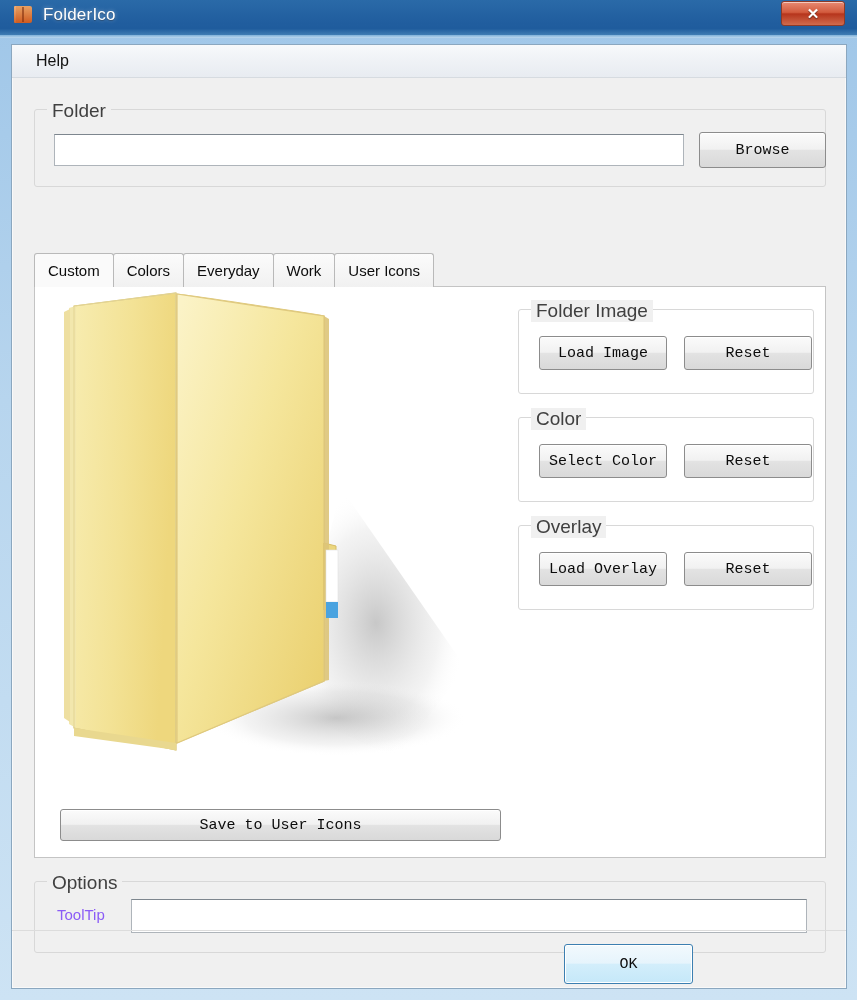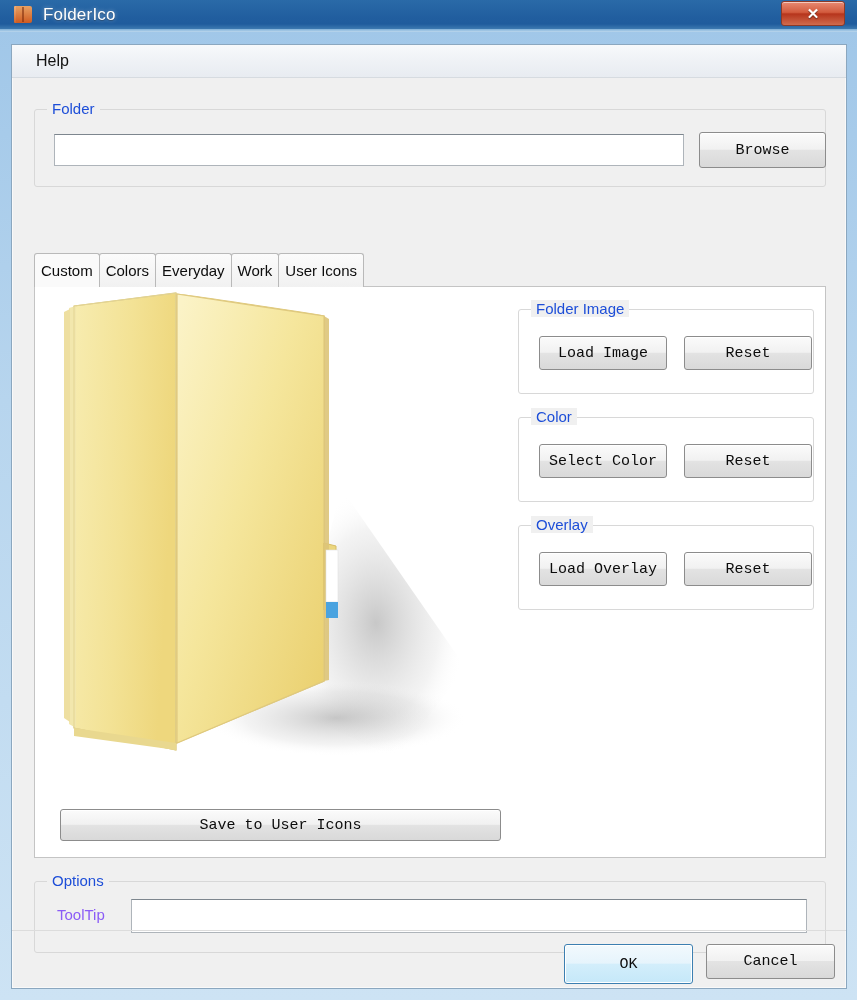--- a/index.html
+++ b/index.html
@@ -24,21 +24,21 @@
     height: 1000px;
     background: linear-gradient(180deg,#9fc6e8 0%, #b7d5ee 40%, #cde3f4 100%);
     box-sizing: border-box;
   }
 
   
   #title-bar {
     position: absolute;
     left: 0; top: 0;
     width: 857px;
-    height: 32px;
+    height: 38px;
     background: linear-gradient(180deg,#2a6aa8 0%, #215e9f 55%, #1f5c9d 75%, #4f8cbd 100%);
     overflow: hidden;
   }
   #title-bar::after{
     content:"";
     position:absolute; left:0; bottom:0; width:100%; height:3px;
     background:linear-gradient(180deg,#7fb0d8,#bcd8ee);
   }
   #title-left {
     position: absolute;
@@ -129,22 +129,22 @@
     border:1px solid #d8d8d8;
     border-radius:3px;
     box-sizing:border-box;
     background:transparent;
   }
   .groupbox > .gb-title {
     position:absolute;
     top:-10px; left:12px;
     background:#f0f0f0;
     padding:0 5px;
-    font-size:15px;
-    color:#1d4ed8;
+    font-size:19px;
+    color:#404040;
     white-space:nowrap;
   }
 
   
   .textbox {
     background:#ffffff;
     border:1px solid #aeb4ba;
     border-top-color:#7d868e;
     box-sizing:border-box;
     font-family:"Liberation Sans", sans-serif;
@@ -178,21 +178,21 @@
   #tab-strip {
     position:absolute;
     left:22px; top:208px;
     height:34px;
     display:flex;
     align-items:flex-end;
     z-index:3;
   }
   .tab {
     height:34px;
-    padding:0 6px;
+    padding:0 13px;
     border:1px solid #b9b9b9;
     border-bottom:none;
     border-radius:3px 3px 0 0;
     background: linear-gradient(180deg,#fbfbfb,#f1f1f1);
     display:flex; align-items:center;
     font-size:15px;
     color:#0c0c0c;
     margin-right:-1px;
     box-sizing:border-box;
     cursor:pointer;
@@ -378,19 +378,16 @@
     <div class="groupbox" style="left:22px; top:836px; width:792px; height:72px;">
       <div class="gb-title">Options</div>
       <div style="position:absolute; left:22px; top:24px; font-size:15px; color:#8b5cf6;">ToolTip</div>
       <input class="textbox" type="text" id="tooltip-input" style="position: absolute; left: 96px; top: 17px; width: 676px; height: 34px;" placeholder="">
     </div>
 
     <div id="button-bar">
       <div class="btn default-btn" style="position:absolute; left:552px; top:13px; width:129px; height:40px;">
         <span>OK</span>
       </div>
-      <div class="btn" style="position:absolute; left:694px; top:13px; width:129px; height:35px;">
-        <span>Cancel</span>
-      </div>
     </div>
 
   </div>
 </div>
 
 </body></html>

